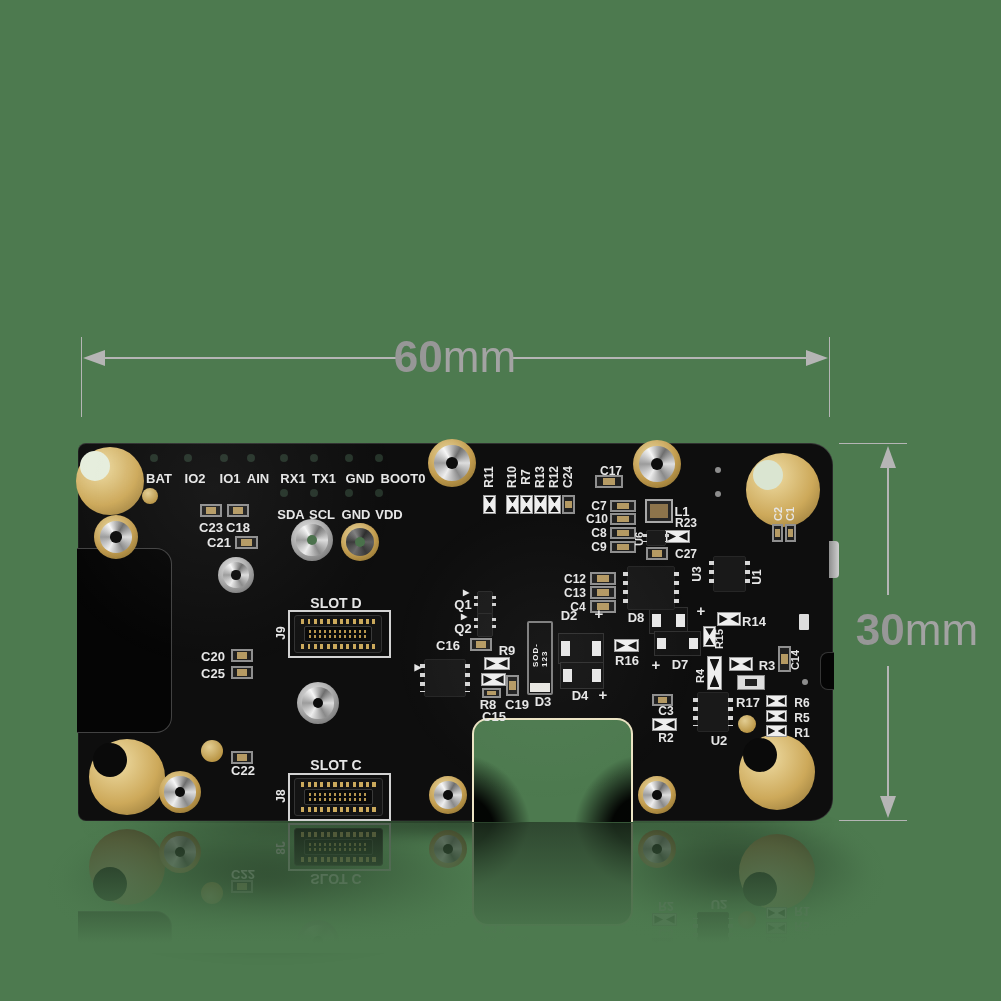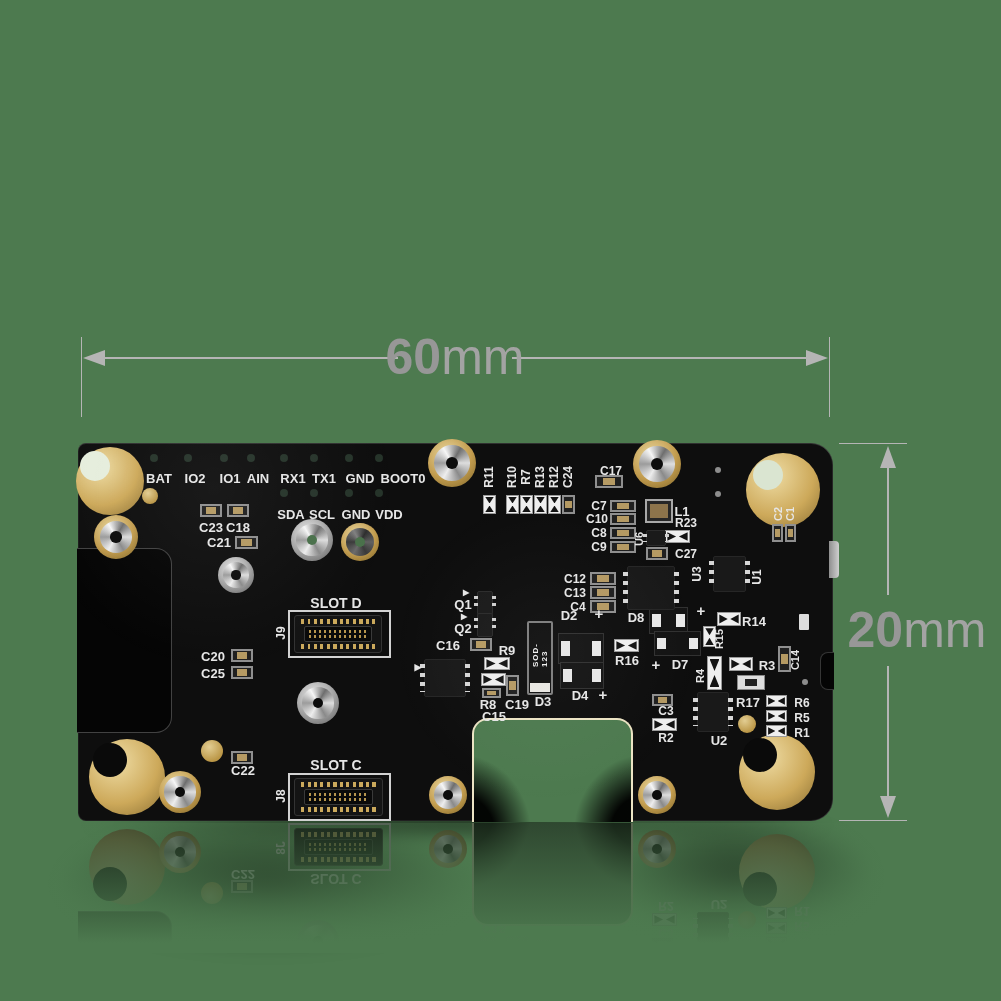--- a/index.html
+++ b/index.html
@@ -7,21 +7,21 @@
          font-family:"Liberation Sans",sans-serif;}
   #scene *{box-sizing:border-box;}
 
   
   .dimline{position:absolute;background:#b5b5b5;}
   .arrow{position:absolute;width:0;height:0;border-style:solid;}
   .arrow.left {border-width:8px 22px 8px 0;border-color:transparent #b5b5b5 transparent transparent;}
   .arrow.right{border-width:8px 0 8px 22px;border-color:transparent transparent transparent #b5b5b5;}
   .arrow.up   {border-width:0 8px 22px 8px;border-color:transparent transparent #b5b5b5 transparent;}
   .arrow.down {border-width:22px 8px 0 8px;border-color:#b5b5b5 transparent transparent transparent;}
-  .dimtext{position:absolute;color:#9d9d9d;font-size:50px;line-height:1;white-space:nowrap;
+  .dimtext{position:absolute;color:#9d9d9d;font-size:44px;line-height:1;white-space:nowrap;
            transform:translate(-50%,-50%);}
   .dimtext b{font-weight:700;color:#979797;}
   .dimtext span{font-weight:400;color:#a3a3a3;}
 
   
   #board{position:absolute;left:78px;top:443px;width:755px;height:378px;background:#0e0e0e;
          border-radius:8px 22px 22px 8px;
          box-shadow:inset 0 1px 0 rgba(255,255,255,.14), inset -1px 0 0 rgba(255,255,255,.10),
                     inset 1px 0 0 rgba(255,255,255,.06), inset 0 -1px 0 rgba(255,255,255,.08);
          z-index:5;}
@@ -125,21 +125,21 @@
   </div>
 
   <div>
     <div class="dimline" style="left:839px;top:443px;width:68px;height:1px;"></div>
     <div class="dimline" style="left:839px;top:820px;width:68px;height:1px;"></div>
     <div class="dimline" style="left:887px;top:460px;width:2px;height:135px;"></div>
     <div class="dimline" style="left:887px;top:666px;width:2px;height:132px;"></div>
     <div class="arrow up" style="left:880px;top:446px;"></div>
     <div class="arrow down" style="left:880px;top:796px;"></div>
     <div class="dimtext" style="left:917px;top:630px;">
-      <b>20</b><span>mm</span>
+      <b>30</b><span>mm</span>
     </div>
   </div>
 
   <div class="blob" style="left:58px;top:816px;width:420px;height:135px;"></div>
   <div class="blob" style="left:598px;top:814px;width:275px;height:125px;"></div>
   <div class="blob" style="left:80px;top:812px;width:755px;height:26px;"></div>
 
   <div id="reflection">
       <div class="rboard">
     <div class="notch-left"></div>

